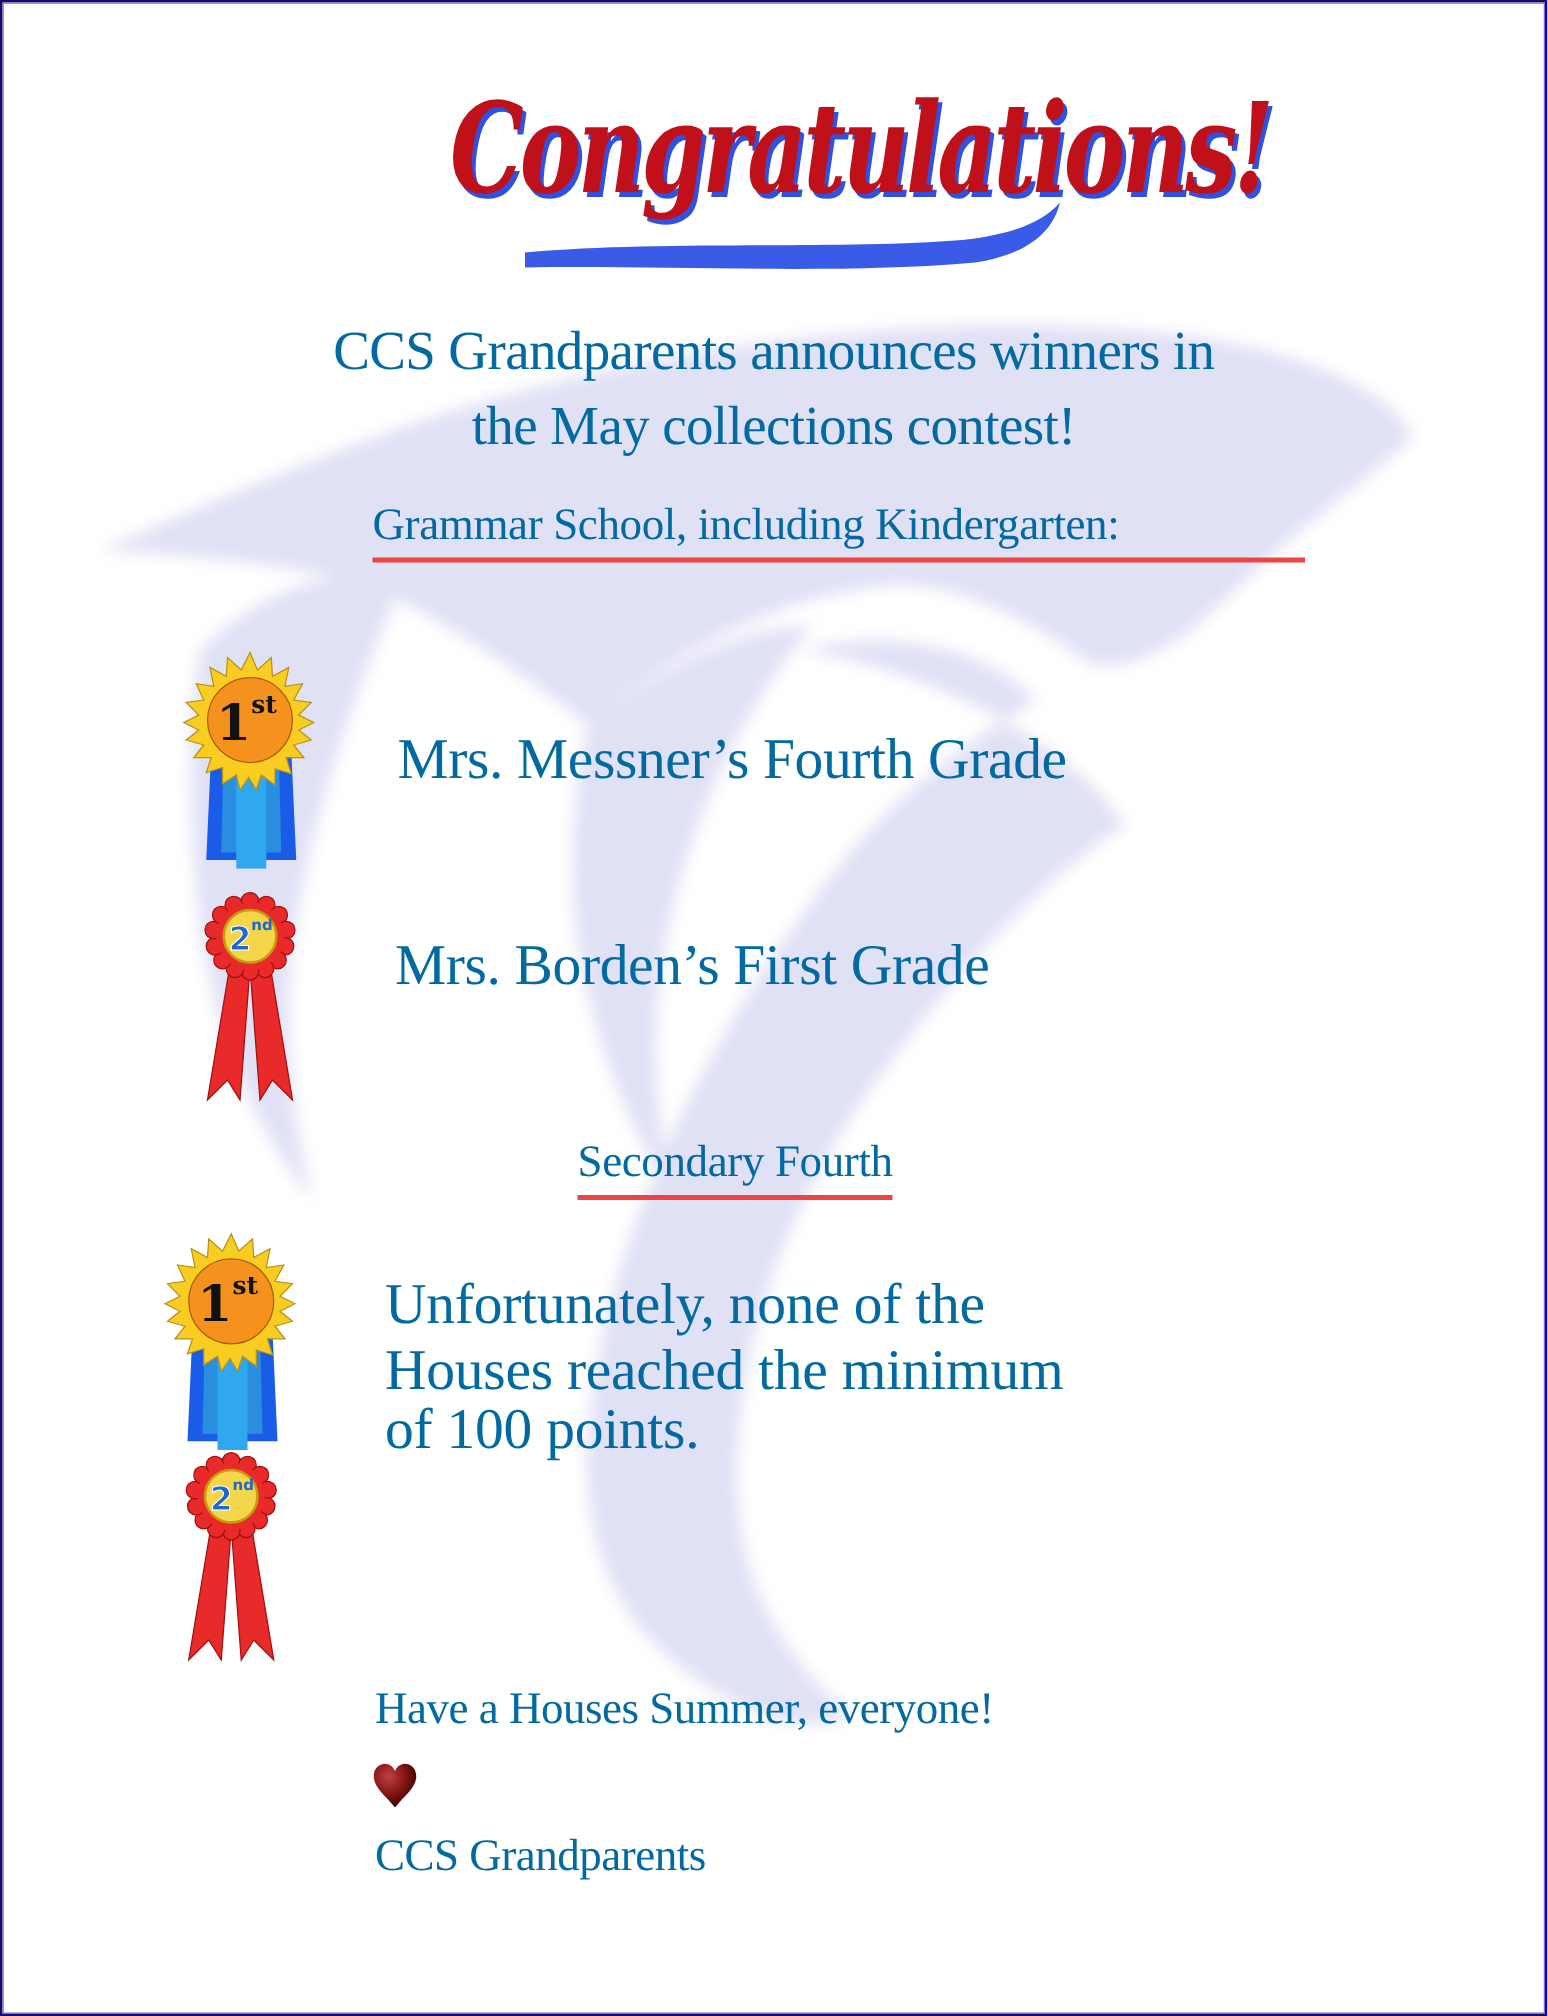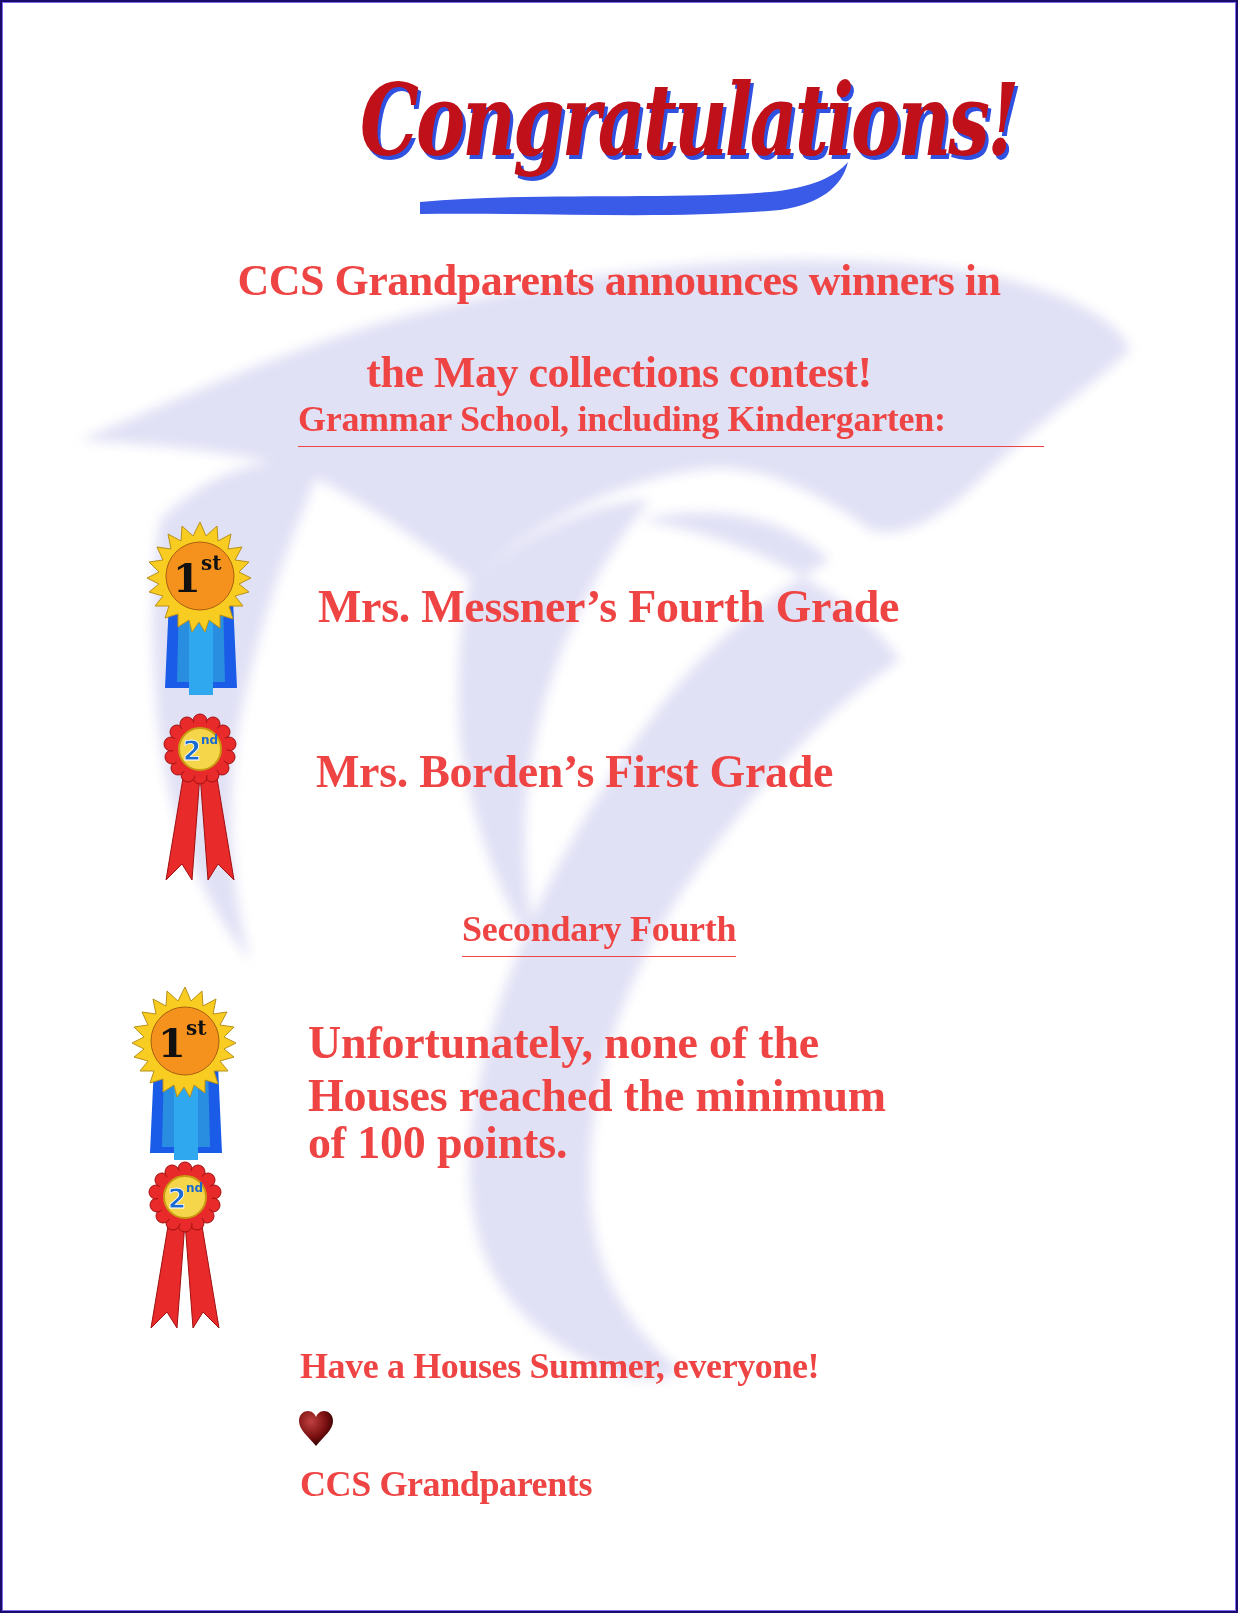--- a/index.html
+++ b/index.html
@@ -5,34 +5,34 @@
   * { box-sizing: border-box; margin: 0; padding: 0; }
   html, body { width: 1238px; height: 1613px; background: #ffffff; overflow: hidden; }
   body { position: relative; font-family: "Liberation Serif", "DejaVu Serif", serif; }
   .frame {
     position: absolute; left: 0; top: 0; width: 1238px; height: 1613px;
     border: 2px solid #1a0a6a;
     box-shadow: inset 0 0 0 1px #7a6cf0;
     background: #ffffff;
   }
   .watermark { position: absolute; left: 0; top: 0; width: 1238px; height: 1613px; pointer-events: none; }
-  .txt { position: absolute; color: #ef4444; font-weight: bold; white-space: nowrap; }
+  .txt { position: absolute; color: #0369a1; font-weight: normal; white-space: nowrap; }
   .congrats {
     position: absolute; left: 350px; top: 52px; width: 500px; height: 170px;
   }
   .congrats-text {
     position: absolute; left: 10px; top: 10px;
     font-family: "DejaVu Serif", "Liberation Serif", serif;
     font-style: italic; font-weight: bold; font-size: 74px;
     color: #c0101a; letter-spacing: -3px;
     text-shadow: 3px 3px 0 #3050e0;
     transform: scaleY(1.35); transform-origin: left top;
   }
   .headline { left: 0; width: 1238px; text-align: center; font-size: 44px; letter-spacing: -0.5px; }
-  .section-heading { font-size: 36px; border-bottom: 1px solid #ef4444; padding-bottom: 6px; letter-spacing: -0.3px; }
+  .section-heading { font-size: 36px; border-bottom: 4px solid #ef4444; padding-bottom: 6px; letter-spacing: -0.3px; }
   .winner { font-size: 46px; letter-spacing: -0.3px; }
   .notice { font-size: 46px; line-height: 60px; letter-spacing: -0.2px; }
   .closing { font-size: 36px; letter-spacing: -0.4px; }
   .ribbon { position: absolute; }
 </style>
 </head>
 <body>
 
 <div class="frame"></div>
 
@@ -52,21 +52,21 @@
 </svg>
 
 <div class="congrats">
   <svg style="position:absolute;left:60px;top:110px;" width="440" height="60">
     <path d="M10 40 C 120 30, 260 38, 360 30 C 400 26, 425 15, 438 0 C 432 25, 410 42, 370 48 C 260 58, 120 50, 10 52 Z" fill="#3a5ae8"></path>
   </svg>
   <div class="congrats-text">Congratulations!</div>
 </div>
 
 <div class="txt headline" style="top:255px;">CCS Grandparents announces winners in</div>
-<div class="txt headline" style="top:315px;margin-top:32px;">the May collections contest!</div>
+<div class="txt headline" style="top:315px;">the May collections contest!</div>
 
 <div class="txt section-heading" style="left:298px; top:398px; width:746px;">Grammar School, including Kindergarten:</div>
 
 <svg class="ribbon" style="left:145px; top:520px;" width="110" height="175" viewBox="0 0 110 175">
   <polygon points="24,80 88,80 92,168 20,168" fill="#1a5ce8"></polygon>
   <polygon points="34,80 78,80 80,162 32,162" fill="#2a8ee0"></polygon>
   <polygon points="44,80 68,80 68,175 44,175" fill="#30a8f0"></polygon>
   <polygon points="55,2 61,16 72,6 73,21 86,14 83,29 97,27 90,40 104,42 94,52 106,58 94,64 104,72 90,76 98,86 84,86 88,99 75,95 75,108 64,100 60,112 54,102 47,112 44,100 33,107 33,94 20,98 24,86 10,86 18,76 4,72 14,64 2,58 14,52 4,42 18,40 12,27 26,29 23,14 36,21 37,6 48,16" fill="#f8cc20" stroke="#b8901a" stroke-width="1"></polygon>
   <circle cx="55" cy="56" r="34" fill="#f5921e" stroke="#a86010" stroke-width="1"></circle>
   <text x="28" y="72" font-family="DejaVu Serif, serif" font-weight="bold" font-size="40" fill="#111">1</text>

